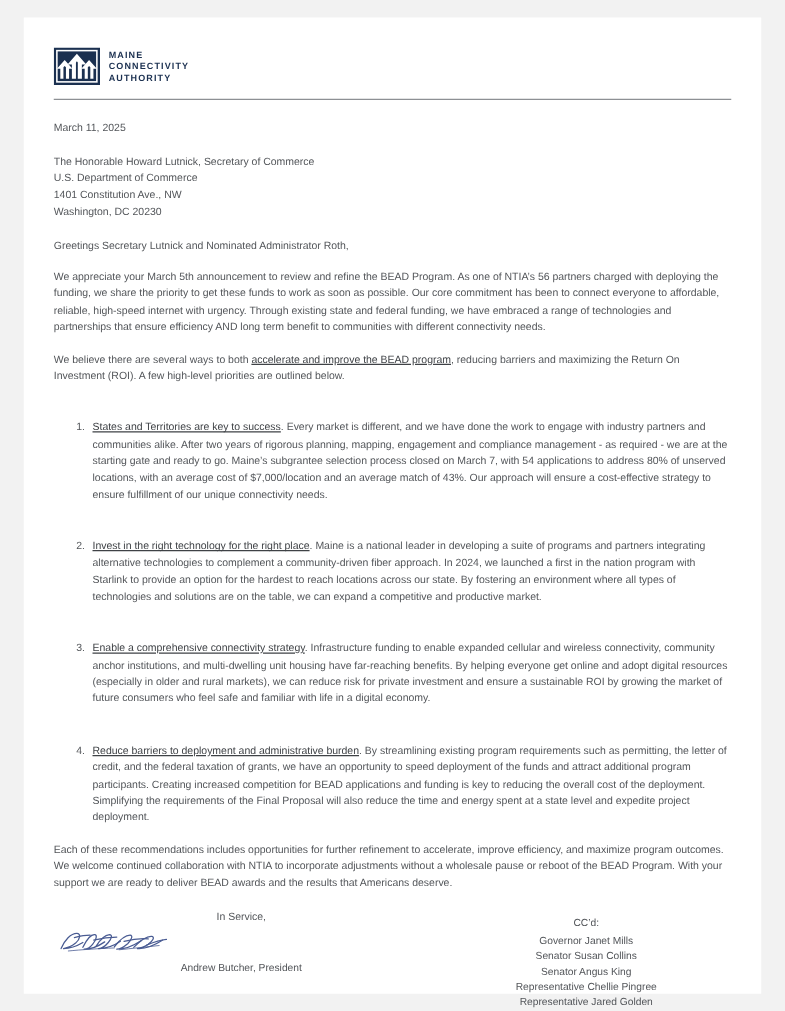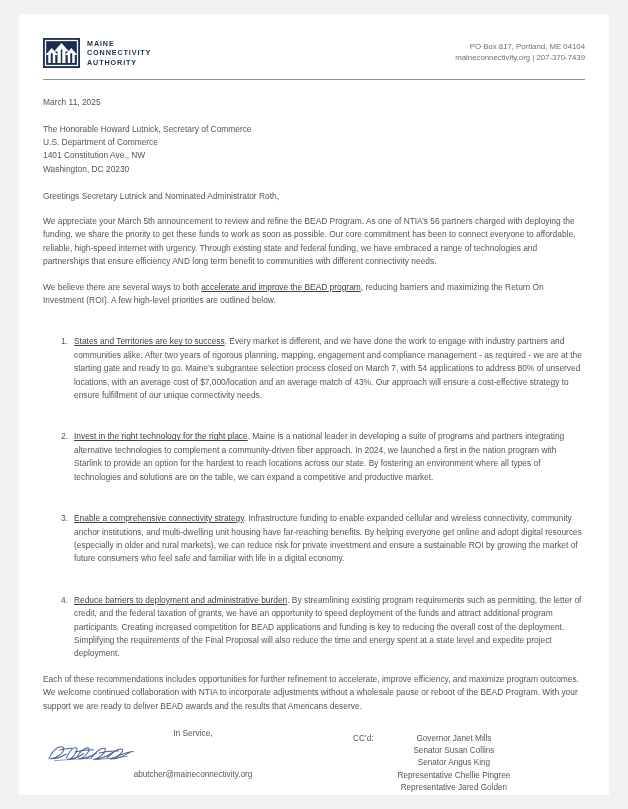--- a/index.html
+++ b/index.html
@@ -156,23 +156,24 @@
     height: 24px;
   }
   .signer {
     font-size: 8.2px;
     color: #53565a;
     line-height: 11.4px;
   }
 
   .ccd {
     display: flex;
-    gap: 24px;
+    gap: 2px;
     padding-top: 6px;
     width: 232px;
+    flex-direction: column;
   }
   .ccd-label {
     font-size: 8.2px;
     color: #53565a;
     line-height: 12.2px;
     flex: none;
   }
   .ccd-list {
     font-size: 8.2px;
     color: #53565a;
@@ -196,24 +197,20 @@
             <polygon points="17.5,20 30,34 24.5,34 24.5,50 19.5,50 19.5,31.5 17.5,29.5 15.5,31.5 15.5,50 10.5,50 10.5,34 5,34"></polygon>
             <polygon points="56.5,20 69,34 63.5,34 63.5,50 58.5,50 58.5,31.5 56.5,29.5 54.5,31.5 54.5,50 49.5,50 49.5,34 44,34"></polygon>
           </g>
           <rect x="5" y="5" width="64" height="50" fill="none" stroke="#1b3050" stroke-width="0"></rect>
         </svg>
         <div class="wordmark">
           <span>MAINE</span>
           <span>CONNECTIVITY</span>
           <span>AUTHORITY</span>
         </div>
-      </div>
-      <div class="contact">
-        <div>PO Box 817, Portland, ME 04104</div>
-        <div>maineconnectivity.org  |  207-370-7439</div>
       </div>
     </div>
     <div class="rule"></div>
 
     <div class="date">March 11, 2025</div>
 
     <div class="addressee">
       <div>The Honorable Howard Lutnick, Secretary of Commerce</div>
       <div>U.S. Department of Commerce</div>
       <div>1401 Constitution Ave., NW</div>
@@ -249,21 +246,21 @@
             <path d="M96 31 C104 21, 114 12, 122 12 C127 12, 125 19, 118 26 C112 31, 104 35, 100 35 C112 35, 128 29, 140 21"></path>
             <path d="M112 22 C124 19, 140 17, 152 18"></path>
             <path d="M128 32 C138 22, 150 13, 158 14 C163 15, 160 21, 152 27 C146 31, 138 34, 134 34 C146 35, 162 29, 176 20"></path>
             <path d="M150 28 C160 24, 172 20, 182 19"></path>
           </g>
           <g fill="none" stroke="#4a5c93" stroke-width="1.3" stroke-linecap="round">
             <path d="M20 38 C40 36, 70 34, 96 33"></path>
             <path d="M104 36 C124 34, 150 31, 170 29"></path>
           </g>
         </svg>
-        <div class="signer">abutcher@maineconnectivity.org</div>
+        <div class="signer">Andrew Butcher, President</div>
       </div>
 
       <div class="ccd">
         <div class="ccd-label">CC’d:</div>
         <div class="ccd-list">
           <div>Governor Janet Mills</div>
           <div>Senator Susan Collins</div>
           <div>Senator Angus King</div>
           <div>Representative Chellie Pingree</div>
           <div>Representative Jared Golden</div>

